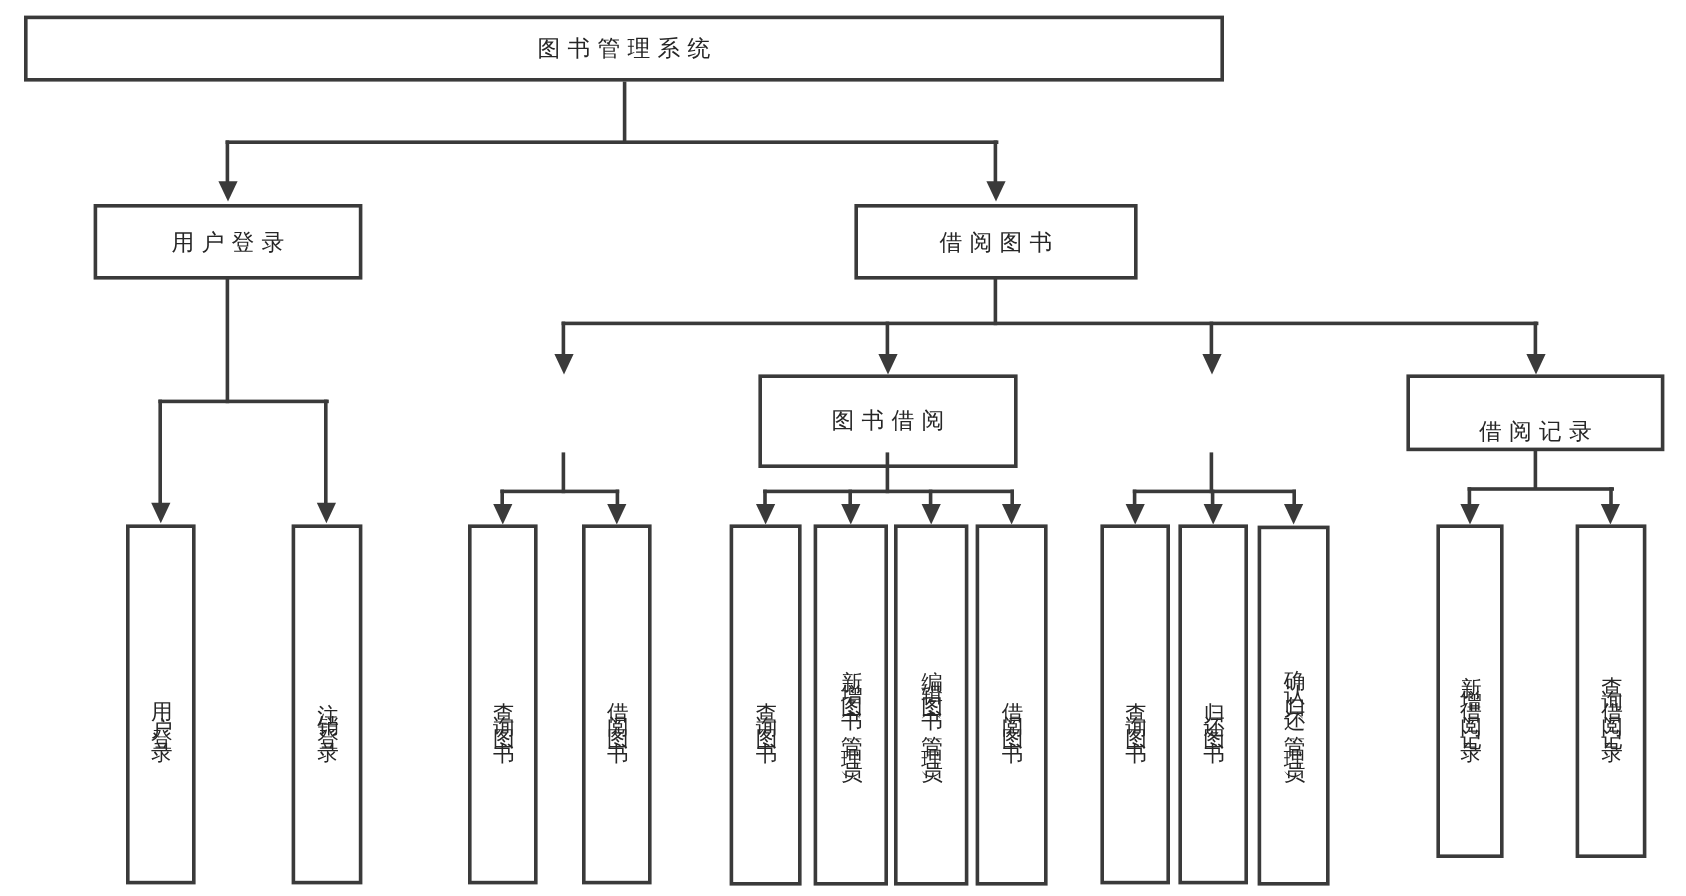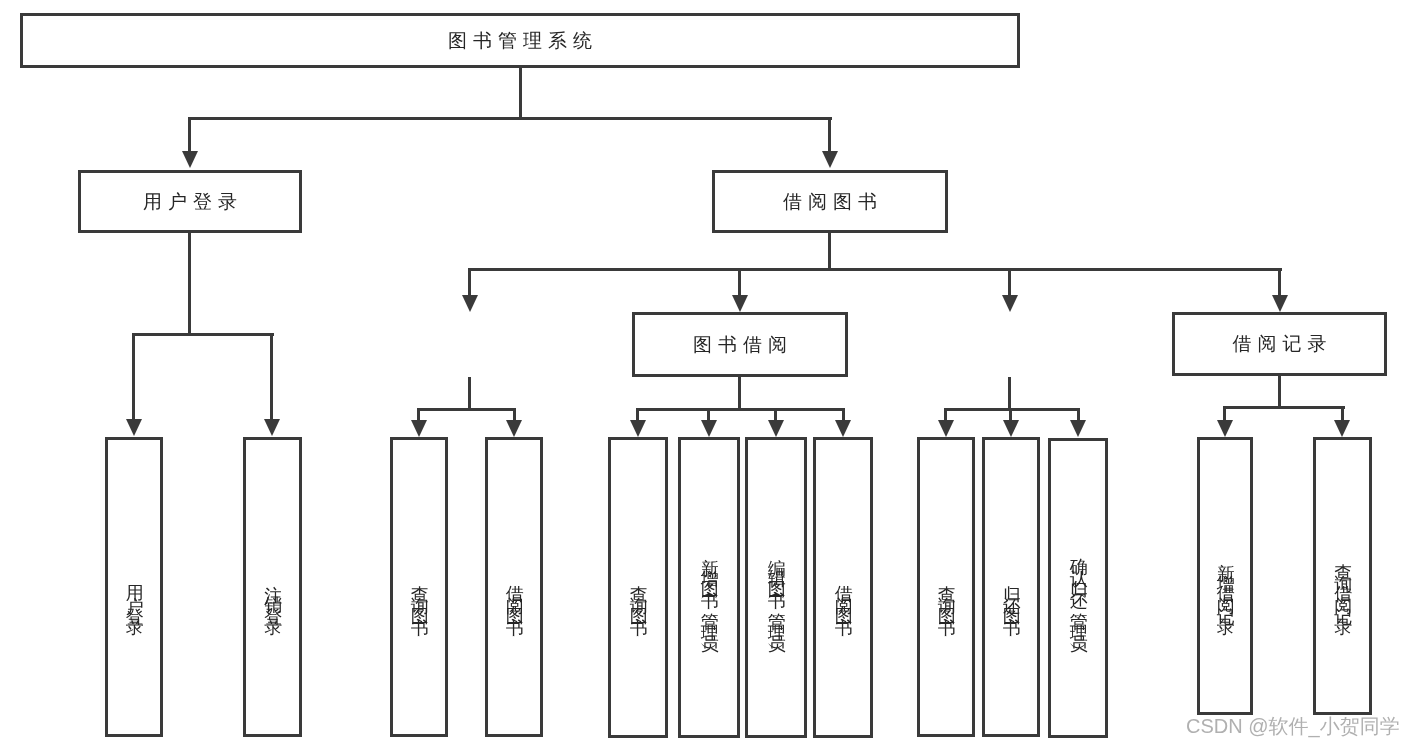--- a/index.html
+++ b/index.html
@@ -103,24 +103,24 @@
   <div class="hl" style="left:468px;top:268px;width:814px;"></div>
   <div class="vl" style="left:468px;top:268px;height:30px;"></div>
   <div class="ar" style="left:462px;top:295px;"></div>
   <div class="vl" style="left:738px;top:268px;height:30px;"></div>
   <div class="ar" style="left:732px;top:295px;"></div>
   <div class="vl" style="left:1008px;top:268px;height:30px;"></div>
   <div class="ar" style="left:1002px;top:295px;"></div>
   <div class="vl" style="left:1278px;top:268px;height:30px;"></div>
   <div class="ar" style="left:1272px;top:295px;"></div>
 
-  <div class="nbox" style="left:632px;top:312px;width:216px;height:65px;">
+  <div class="nbox" style="left:632px;top:312px;width:216px;height:78px;">
     <span>图书借阅</span>
   </div>
-  <div class="nbox" style="left:1172px;top:312px;width:215px;height:64px;">
+  <div class="nbox" style="left:1172px;top:312px;width:215px;height:64px;align-items:flex-end;">
     <span>借阅记录</span>
   </div>
 
   <div class="vl" style="left:468px;top:377px;height:34px;"></div>
   <div class="hl" style="left:417px;top:408px;width:99px;"></div>
   <div class="vl" style="left:417px;top:408px;height:14px;"></div>
   <div class="ar" style="left:411px;top:420px;"></div>
   <div class="vl" style="left:513px;top:408px;height:14px;"></div>
   <div class="ar" style="left:506px;top:420px;"></div>
 
@@ -188,15 +188,14 @@
     <span>确认归还（管理员）</span>
   </div>
 
   <div class="vbox" style="left:1197px;top:437px;width:56px;height:278px;">
     <span>新增借阅记录</span>
   </div>
   <div class="vbox" style="left:1313px;top:437px;width:59px;height:278px;">
     <span>查询借阅记录</span>
   </div>
 
-  <div class="watermark">CSDN @软件_小贺同学</div>
 
 </div>
 
 </body></html>

